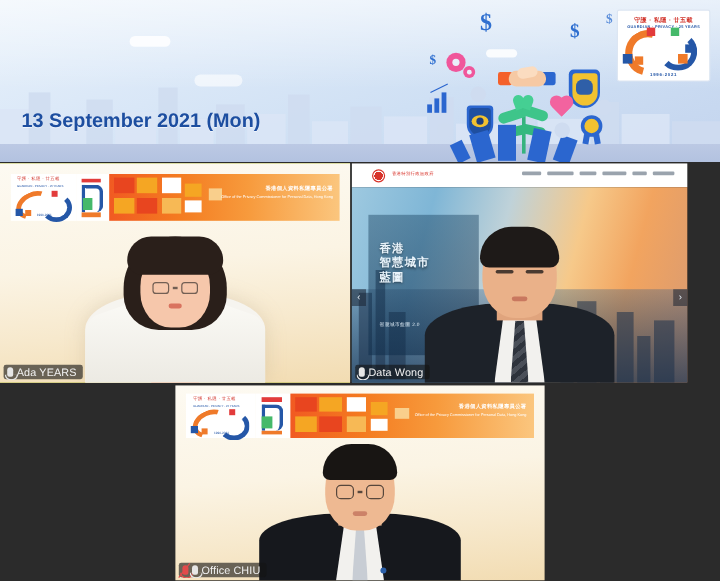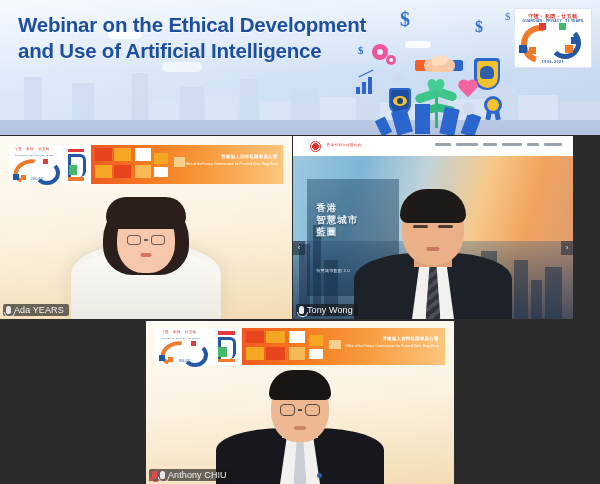--- a/index.html
+++ b/index.html
@@ -201,24 +201,21 @@
     <div class="deco circ-ic" style="left:364px;top:102px;width:13px;height:13px;"></div>
     <div class="deco circ-ic" style="left:497px;top:83px;width:13px;height:13px;"></div>
 
     <div class="deco" style="left:483px;top:96px;width:20px;height:24px;">
       <div style="position:absolute;left:1px;top:0;width:18px;height:18px;border-radius:50%;background:#2b66cf;"></div>
       <div style="position:absolute;left:4px;top:3px;width:12px;height:12px;border-radius:50%;background:#f2c230;"></div>
       <div style="position:absolute;left:3px;bottom:0;width:5px;height:8px;background:#2b66cf;transform:rotate(10deg);"></div>
       <div style="position:absolute;right:3px;bottom:0;width:5px;height:8px;background:#2b66cf;transform:rotate(-10deg);"></div>
     </div>
 
-    <div id="title">
-      <div>Webinar on the Ethical Development</div>
-      <div>and Use of Artificial Intelligence</div>
-    </div>
+    <div id="date">13 September 2021 (Mon)</div>
 
     <div id="anniv">
       <div class="zh">守護 · 私隱 · 廿五載</div>
       <div class="en">GUARDIAN · PRIVACY · 25 YEARS</div>
       <div class="num">
         <div class="a-arc" style="left:6px;top:2px;width:26px;height:26px;border-width:6px;border-color:#ef7a2a transparent transparent #ef7a2a;transform:rotate(-30deg);"></div>
         <div class="a-arc" style="left:34px;top:4px;width:22px;height:22px;border-width:5px;border-color:transparent #2557a7 #2557a7 transparent;"></div>
         <div class="a-sq" style="left:4px;top:22px;width:8px;height:8px;background:#2557a7;"></div>
         <div class="a-sq" style="left:14px;top:24px;width:7px;height:7px;background:#ef7a2a;"></div>
         <div class="a-sq" style="left:24px;top:0px;width:7px;height:7px;background:#e23b3b;"></div>
@@ -329,21 +326,21 @@
       <div class="hair" style="top:10px;width:66px;height:34px;background:#1e1a18;border-radius:34px 34px 10px 10px;"></div>
       <div style="position:absolute;left:50%;transform:translateX(-50%);top:46px;width:40px;height:3px;">
         <div style="position:absolute;left:0;width:15px;height:2.6px;background:#4a3a30;border-radius:2px;"></div>
         <div style="position:absolute;right:0;width:15px;height:2.6px;background:#4a3a30;border-radius:2px;"></div>
       </div>
       <div style="position:absolute;left:50%;transform:translateX(-50%);top:68px;width:13px;height:4px;background:#c9785f;border-radius:5px;"></div>
     </div>
 
     <div class="nameplate">
       <span class="mic"></span>
-      <span>Tony Wong</span>
+      <span>Data Wong</span>
     </div>
   </div>
 
   <div class="tile" id="tile-anthony" style="left:146px;top:321px;width:308px;height:163px;">
     <div class="pcpd-bg"></div>
     <div class="pcpd-strip" style="top:4%;height:23%;">
       <div class="pcpd-logo25">
         <div style="position:absolute;left:10%;top:6%;font-size:3.6px;color:#d2352c;letter-spacing:.3px;">守護 · 私隱 · 廿五載</div>
         <div style="position:absolute;left:10%;top:24%;font-size:2.4px;color:#2557a7;">GUARDIAN · PRIVACY · 25 YEARS</div>
         <div style="position:absolute;left:8%;top:38%;width:22px;height:14px;border:4px solid #ef7a2a;border-color:#ef7a2a transparent transparent #ef7a2a;border-radius:50%;transform:rotate(-25deg);"></div>
@@ -386,17 +383,17 @@
         <div class="bridge" style="background:rgba(60,50,45,.85);"></div>
         <div class="lens" style="width:13px;height:10px;border-radius:4px;border-color:rgba(60,50,45,.85);"></div>
       </div>
       <div style="position:absolute;left:50%;transform:translateX(-50%);top:64px;width:12px;height:3.5px;background:#cc8268;border-radius:5px;"></div>
       <div style="position:absolute;left:58%;bottom:6px;width:5px;height:5px;background:#2b5fa8;border-radius:50%;"></div>
     </div>
 
     <div class="nameplate">
       <span class="mic muted"></span>
       <span class="mic"></span>
-      <span>Anthony CHIU</span>
+      <span>Office CHIU</span>
     </div>
   </div>
 
 </div>
 
 </body></html>

